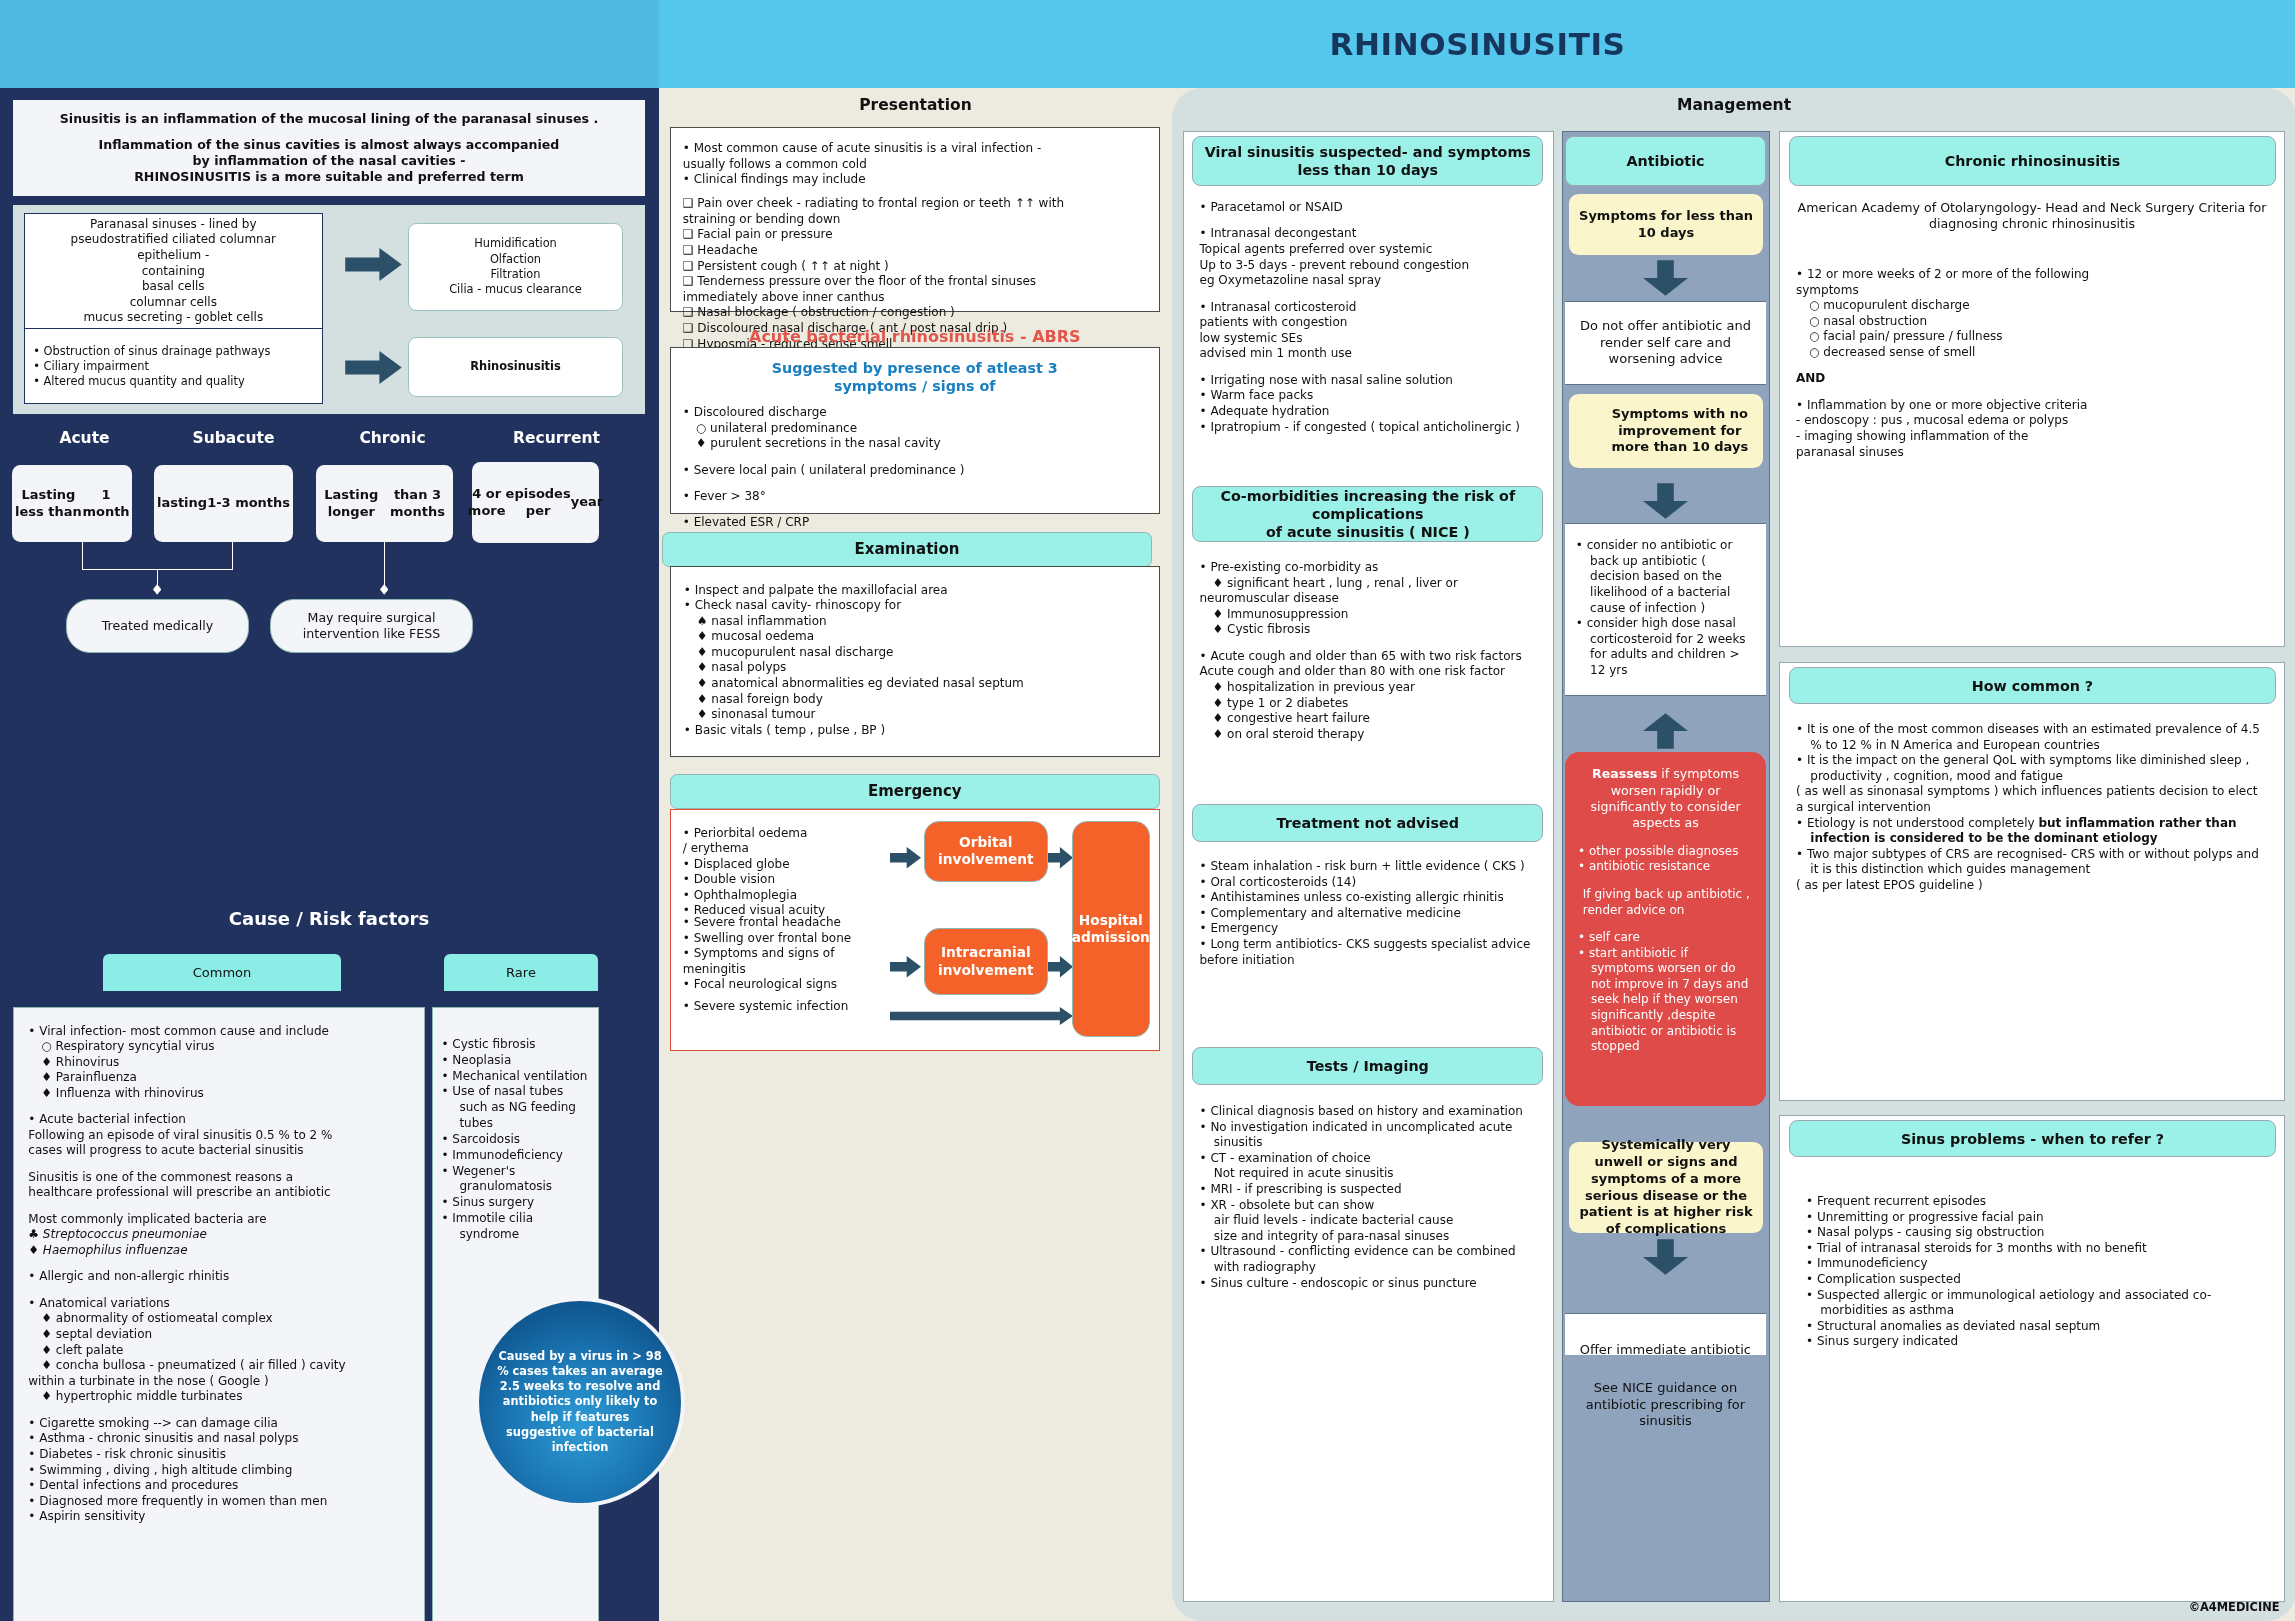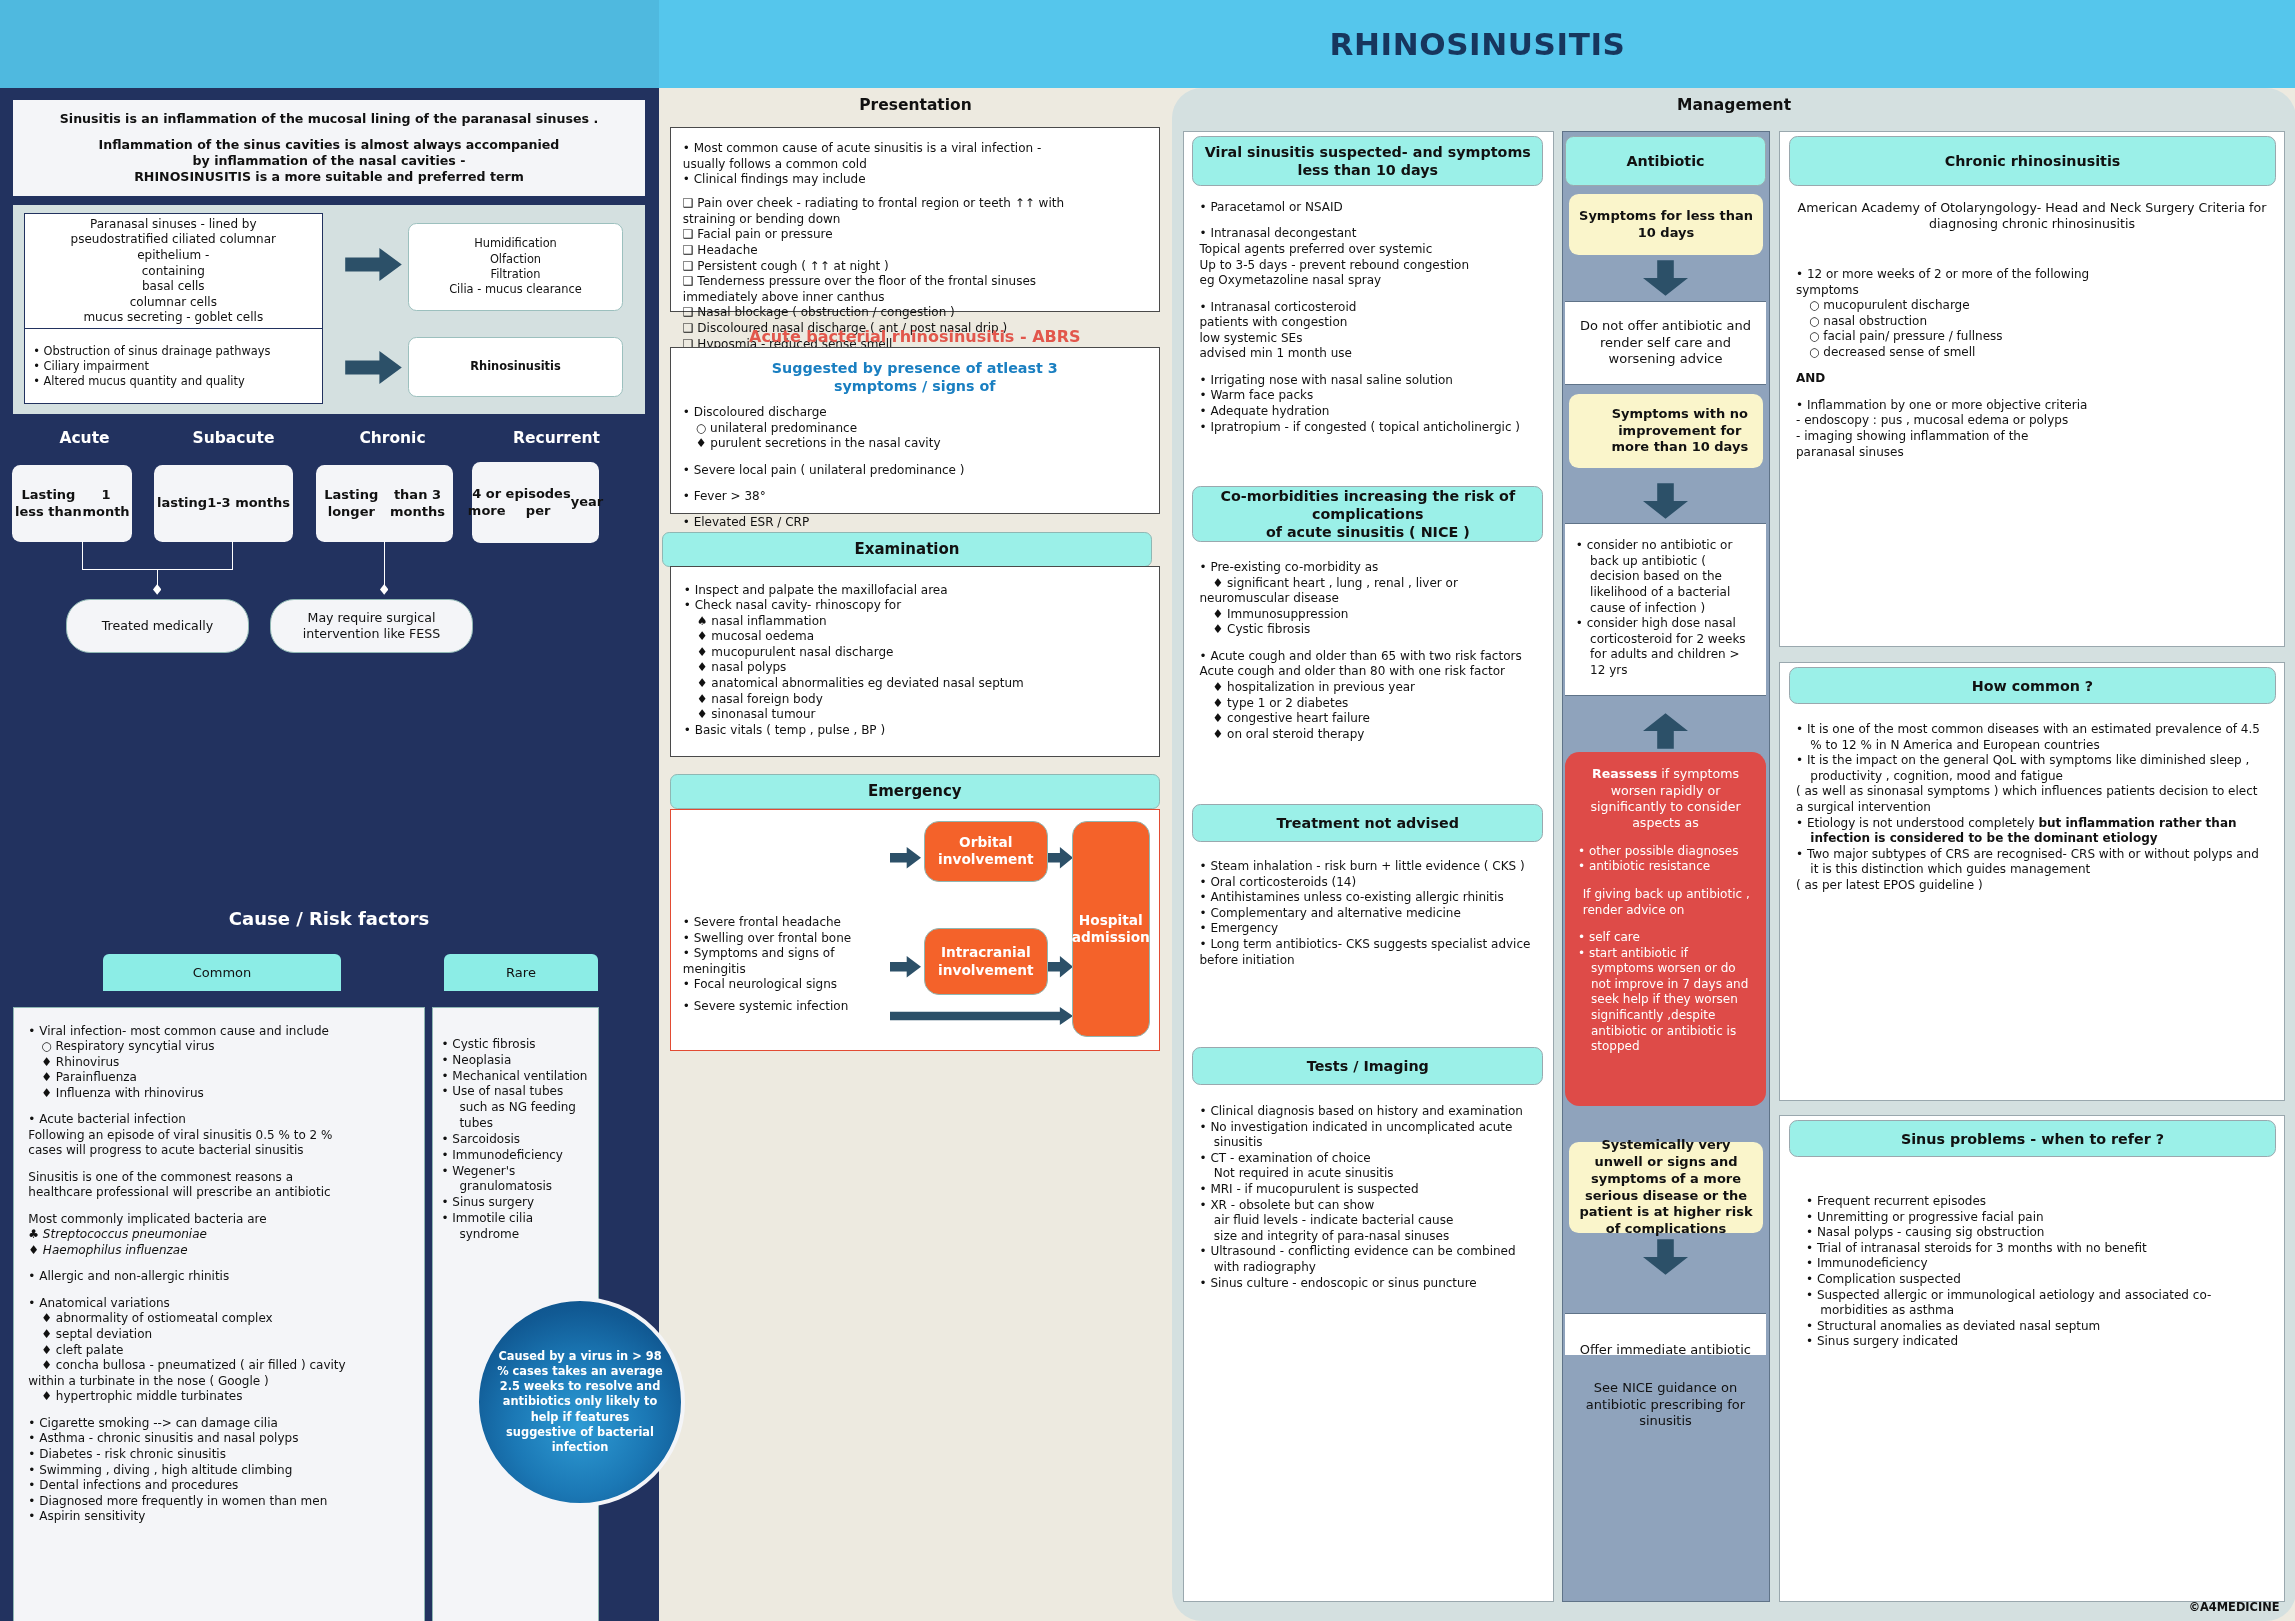--- a/index.html
+++ b/index.html
@@ -342,20 +342,28 @@
           <div class="bs">♦ nasal polyps</div>
           <div class="bs">♦ anatomical abnormalities eg deviated nasal septum</div>
           <div class="bs">♦ nasal foreign body</div>
           <div class="bs">♦ sinonasal tumour</div>
           <div class="b">• Basic vitals ( temp , pulse , BP )</div>
         </div>
     </div>
 
     <div class="cyan-hd" style="left:10.8px; top:686px; width:490px; height:35px;">Emergency</div>
     <div class="wbox-red" style="left:10.8px; top:721px; width:490px; height:242px;">
+      <div style="position:absolute; left:12px; top:15.5px; width:239px;" id="emg1">
+          <div class="b">• Periorbital oedema</div>
+          <div class="b" style="padding-left: 14.3px;"> / erythema</div>
+          <div class="b">• Displaced globe</div>
+          <div class="b">• Double vision</div>
+          <div class="b">• Ophthalmoplegia</div>
+          <div class="b">• Reduced visual acuity</div>
+        </div>
       <div style="position:absolute; left:12px; top:105px; width:239px;" id="emg2">
           <div class="b">• Severe frontal headache</div>
           <div class="b">• Swelling over frontal bone</div>
           <div class="b">• Symptoms and signs of</div>
           <div class="b" style="padding-left: 14.3px;">meningitis</div>
           <div class="b">• Focal neurological signs</div>
         </div>
       <div style="position:absolute; left:12px; top:189px; width:239px;" id="emg3">
           <div class="b">• Severe systemic infection</div>
         </div>
@@ -451,21 +459,21 @@
         <div class="pl">before initiation</div>
       </div>
 
     <div class="cyan-cap" style="left:20.3px; top:959px; width:351px; height:38px;">Tests / Imaging</div>
     <div style="position:absolute; left:27.5px; top:1016px; width:338px;" id="tests-items">
         <div class="b">• Clinical diagnosis based on history and examination</div>
         <div class="b">• No investigation indicated in uncomplicated acute</div>
         <div class="pl" style="padding-left: 14.3px;">sinusitis</div>
         <div class="b">• CT - examination of choice</div>
         <div class="pl" style="padding-left: 14.3px;">Not required in acute sinusitis</div>
-        <div class="b">• MRI - if mucopurulent is suspected</div>
+        <div class="b">• MRI - if prescribing is suspected</div>
         <div class="b">• XR - obsolete but can show</div>
         <div class="pl" style="padding-left: 14.3px;">air fluid levels - indicate bacterial cause</div>
         <div class="pl" style="padding-left: 14.3px;">size and integrity of para-nasal sinuses</div>
         <div class="b">• Ultrasound - conflicting evidence can be combined</div>
         <div class="pl" style="padding-left: 14.3px;">with radiography</div>
         <div class="b">• Sinus culture - endoscopic or sinus puncture</div>
       </div>
 
     <div class="flowcol" style="left:390px; top:43px; width:208px; height:1471px;"></div>
 

